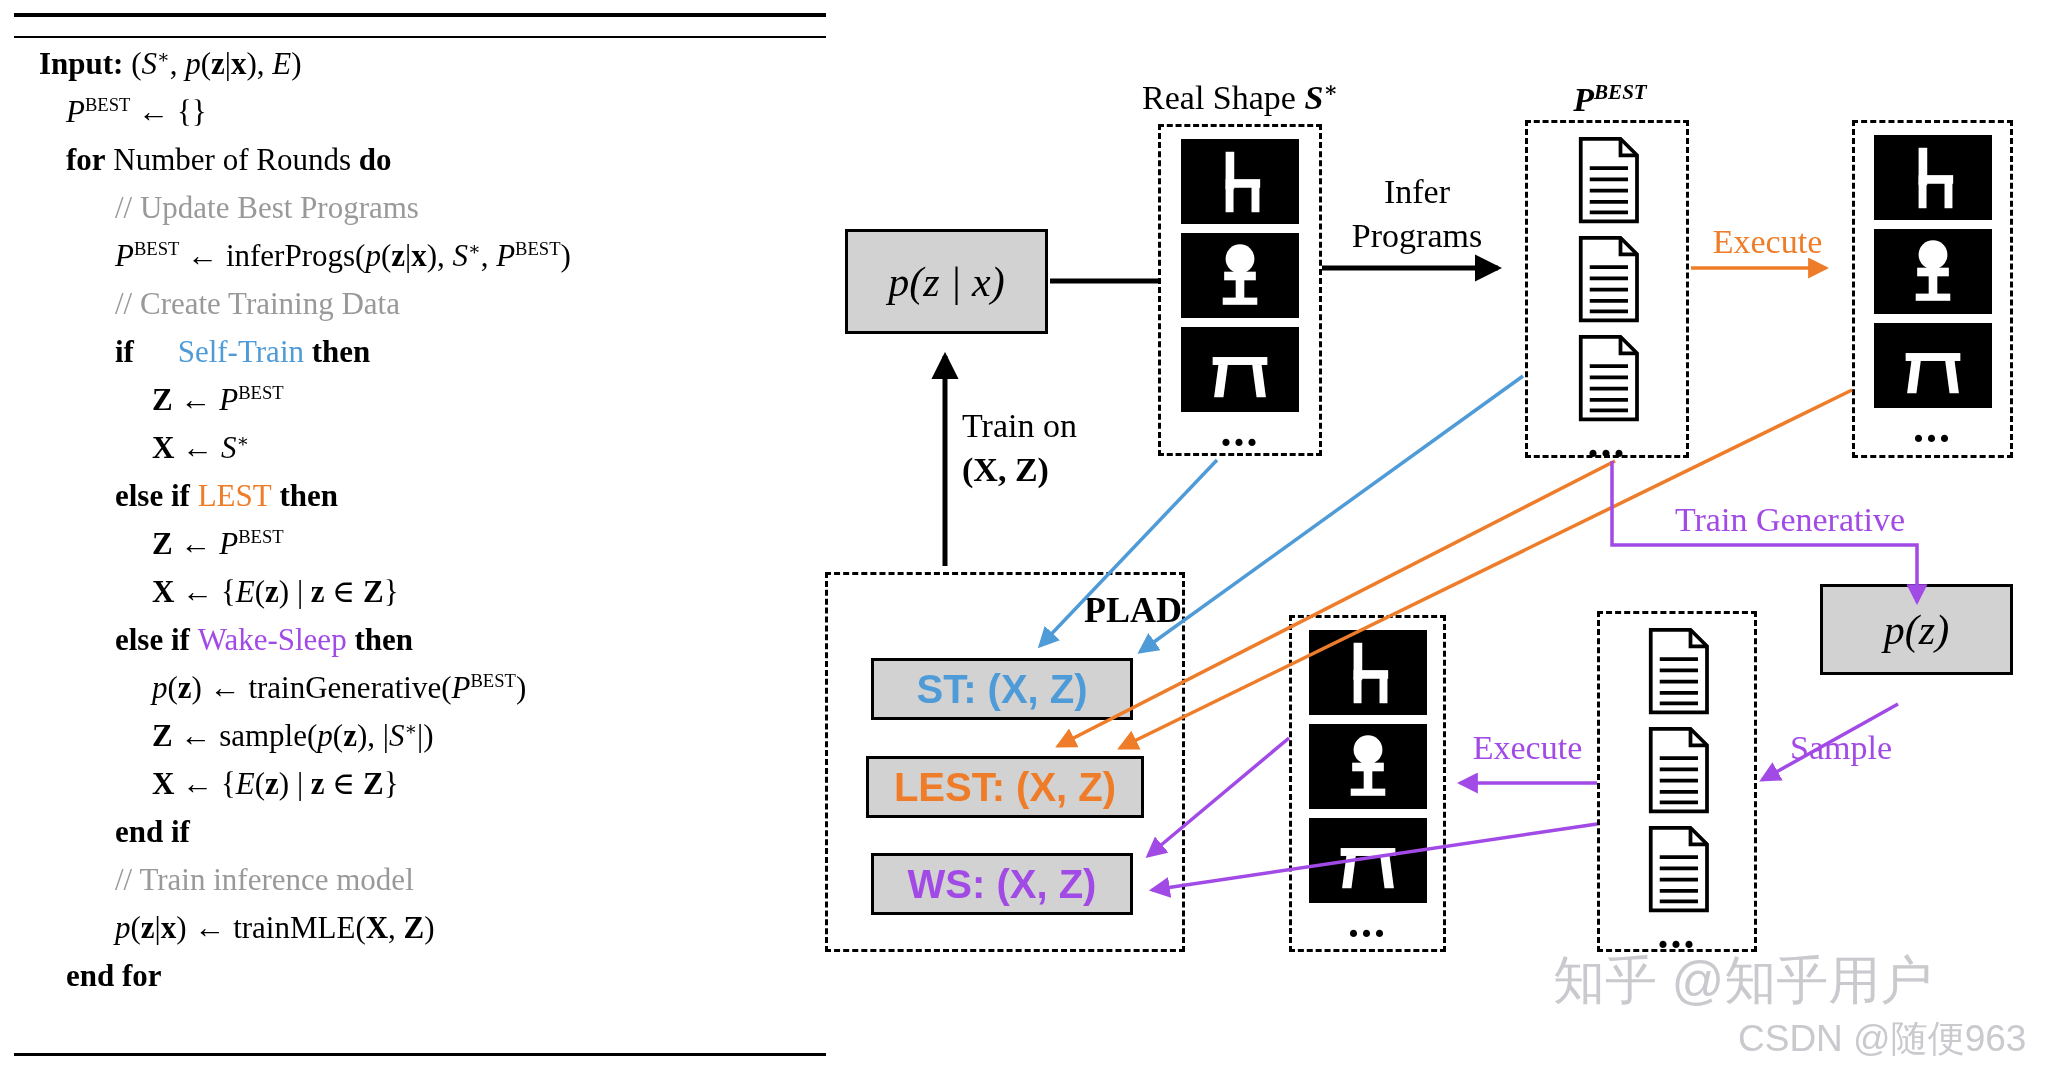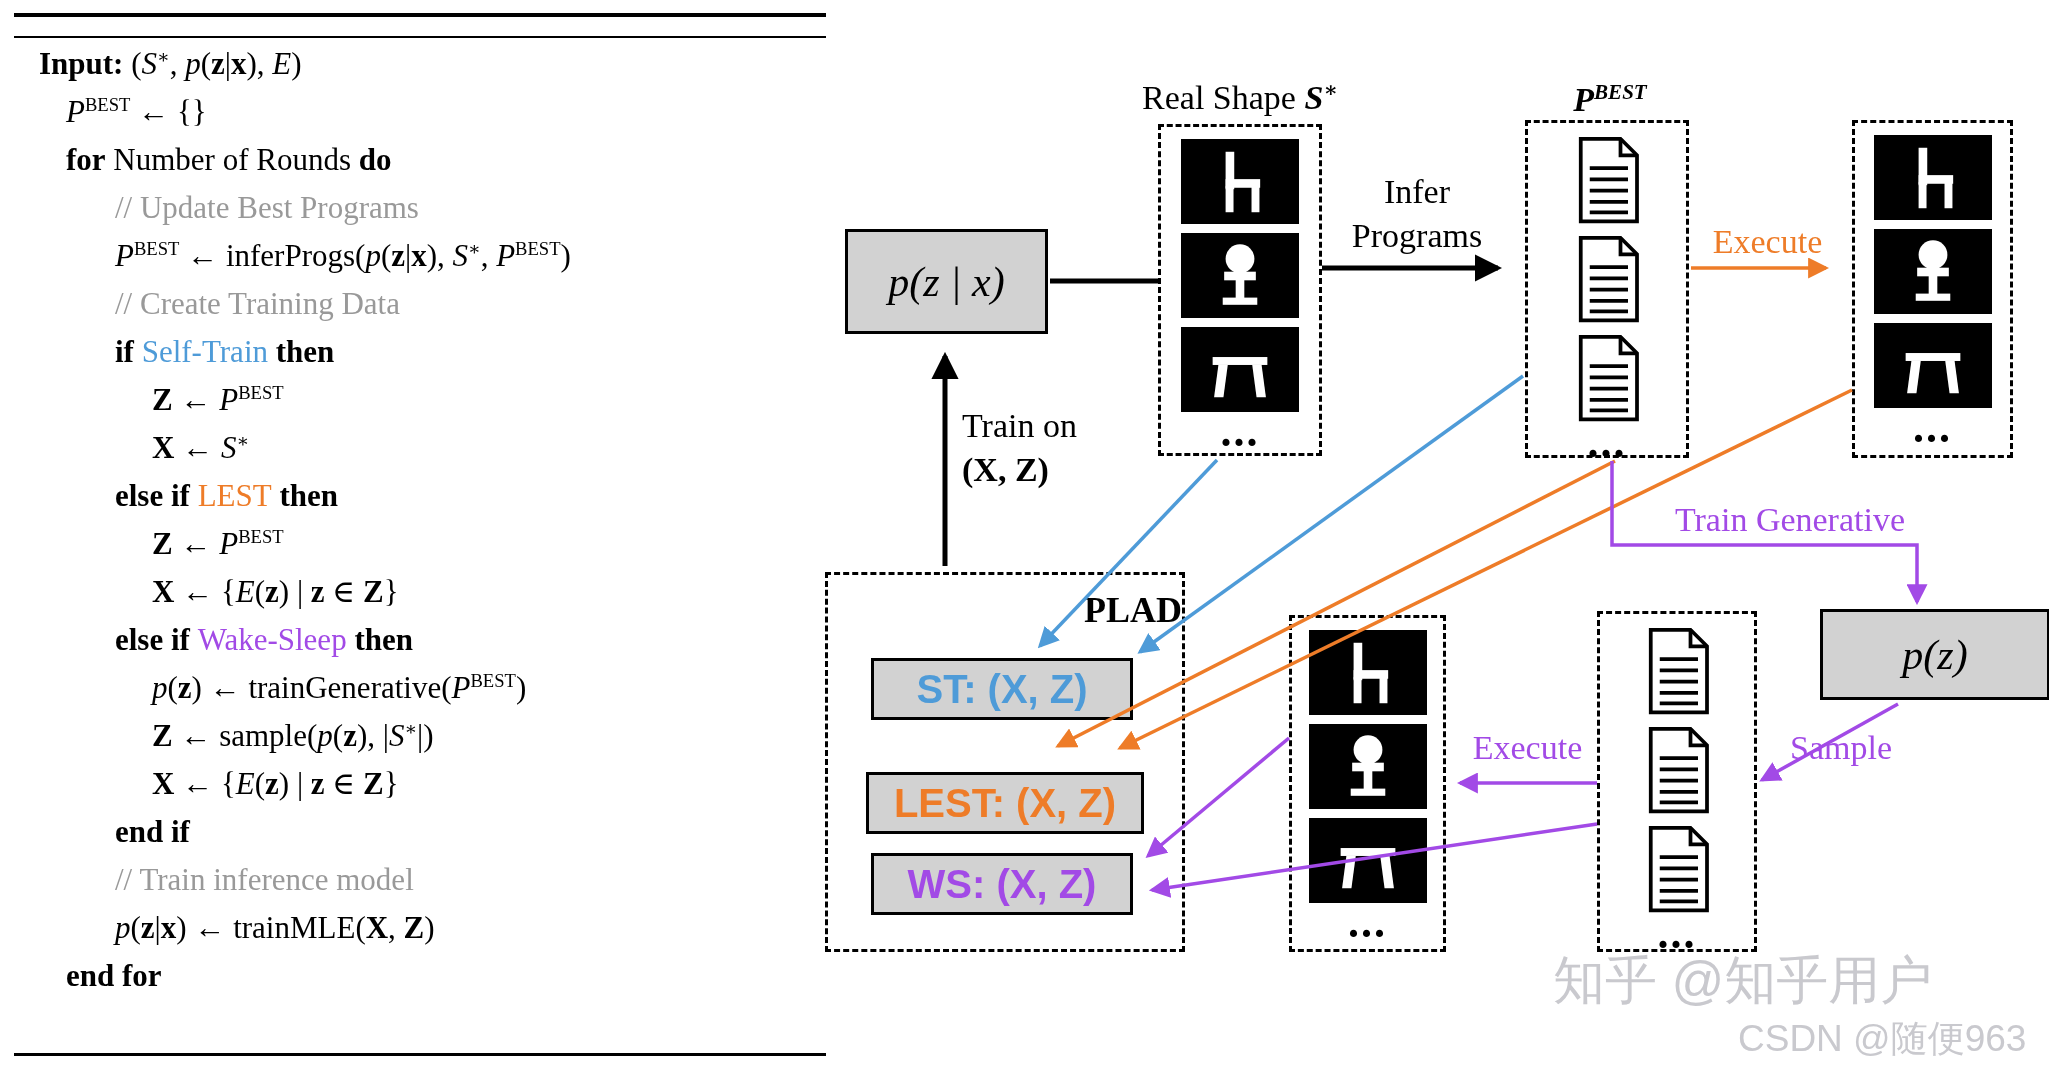--- a/index.html
+++ b/index.html
@@ -14,21 +14,21 @@
   #rule-bottom{top:1053px;height:3px;}
   #algo{position:absolute;left:39px;top:40px;width:786px;font-size:31px;}
   .algo-line{height:48px;line-height:48px;white-space:nowrap;}
   .ind-1{padding-left:27px;} .ind-2{padding-left:76px;} .ind-3{padding-left:113px;}
   .seg-b{font-weight:bold;}
   .seg-v{font-style:italic;}
   .seg-bb{font-weight:bold;}
   .seg-r{}
   .seg-c{color:var(--comment);}
   .seg-sup{font-size:0.60em;vertical-align:super;line-height:0;}
-  .seg-blue{color:var(--blue);}
+  .seg-blue{color:var(--blue);margin-left:36px;}
   .seg-orange{color:var(--orange);}
   .seg-purple{color:var(--purple);}
   
   .dbox{position:absolute;border:3px dashed #000;box-sizing:border-box;background:#fff;
         display:flex;flex-direction:column;align-items:center;padding-top:12px;gap:9px;}
   .dboxplain{position:absolute;border:3px dashed #000;box-sizing:border-box;background:#fff;}
   .tile{width:118px;height:85px;background:#000;display:flex;align-items:center;justify-content:center;flex:none;}
   .tile svg{width:72px;height:72px;}
   .doc{flex:none;line-height:0;}
   .doc svg{width:76px;height:90px;}
@@ -193,26 +193,26 @@
 <div class="lab" style="left:962px;top:404px">
   <div>Train on</div>
   <div class="bvec">(X, Z)</div>
 </div>
 
 <div class="dboxplain" style="left:825px;top:572px;width:360px;height:380px">
   <div class="plad-title">PLAD</div>
 </div>
 
 <div class="mbox" style="left:871px;top:658px;width:262px;height:62px;color:var(--blue)">ST: (X, Z)</div>
-<div class="mbox" style="left:866px;top:772px;width:278px;height:62px;color:var(--orange)">LEST: (X, Z)</div>
+<div class="mbox" style="left:866px;top:756px;width:278px;height:62px;color:var(--orange)">LEST: (X, Z)</div>
 <div class="mbox" style="left:871px;top:853px;width:262px;height:62px;color:var(--purple)">WS: (X, Z)</div>
 
 <div class="lab center purple" style="left:1645px;top:498px;width:290px">Train Generative</div>
 
-<div class="gbox" style="left:1820px;top:609px;width:230px;height:91px">
+<div class="gbox" style="left:1820px;top:584px;width:193px;height:91px">
   <span>p(z)</span>
 </div>
 
 <div class="lab purple" style="left:1790px;top:726px">Sample</div>
 
 <div class="dbox" style="left:1597px;top:611px;width:160px;height:341px">
     <div class="doc"><svg viewBox="0 0 100 120">
         <use href="#sym-doc"></use>
       </svg></div>
     <div class="doc"><svg viewBox="0 0 100 120">

